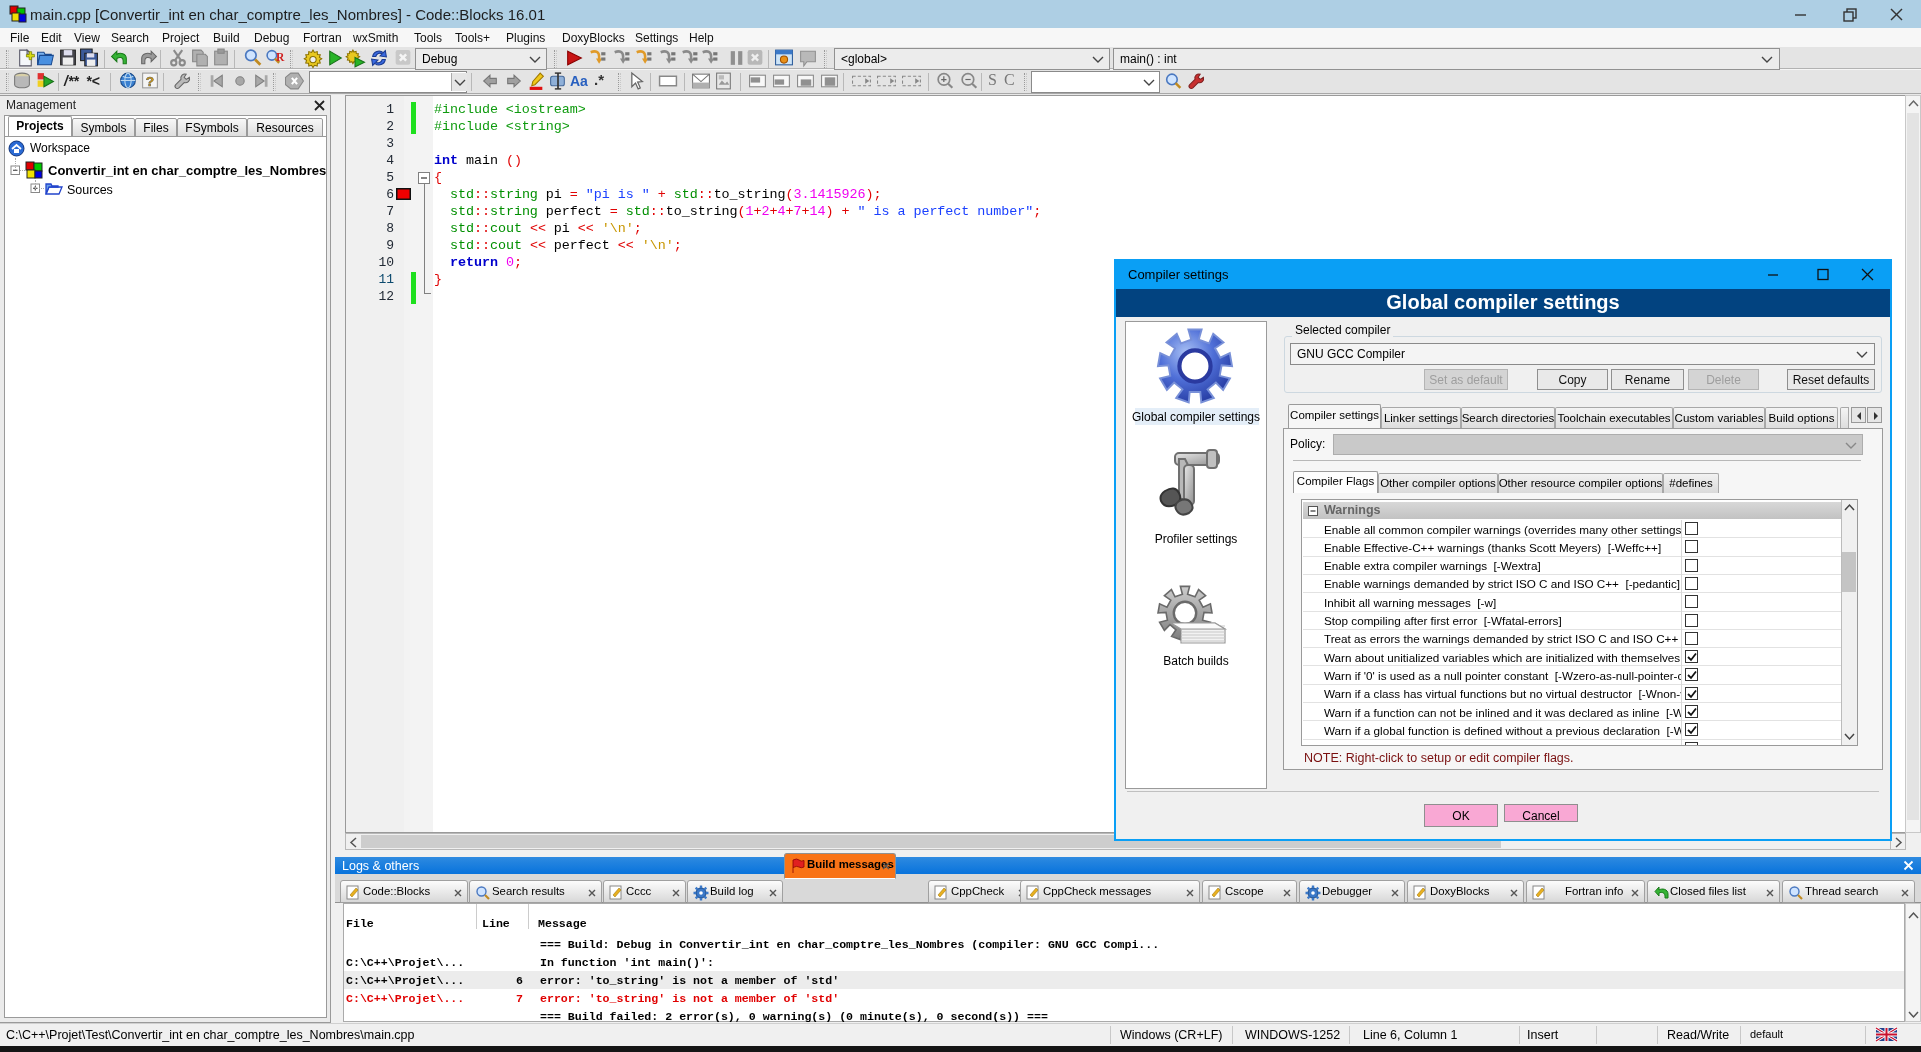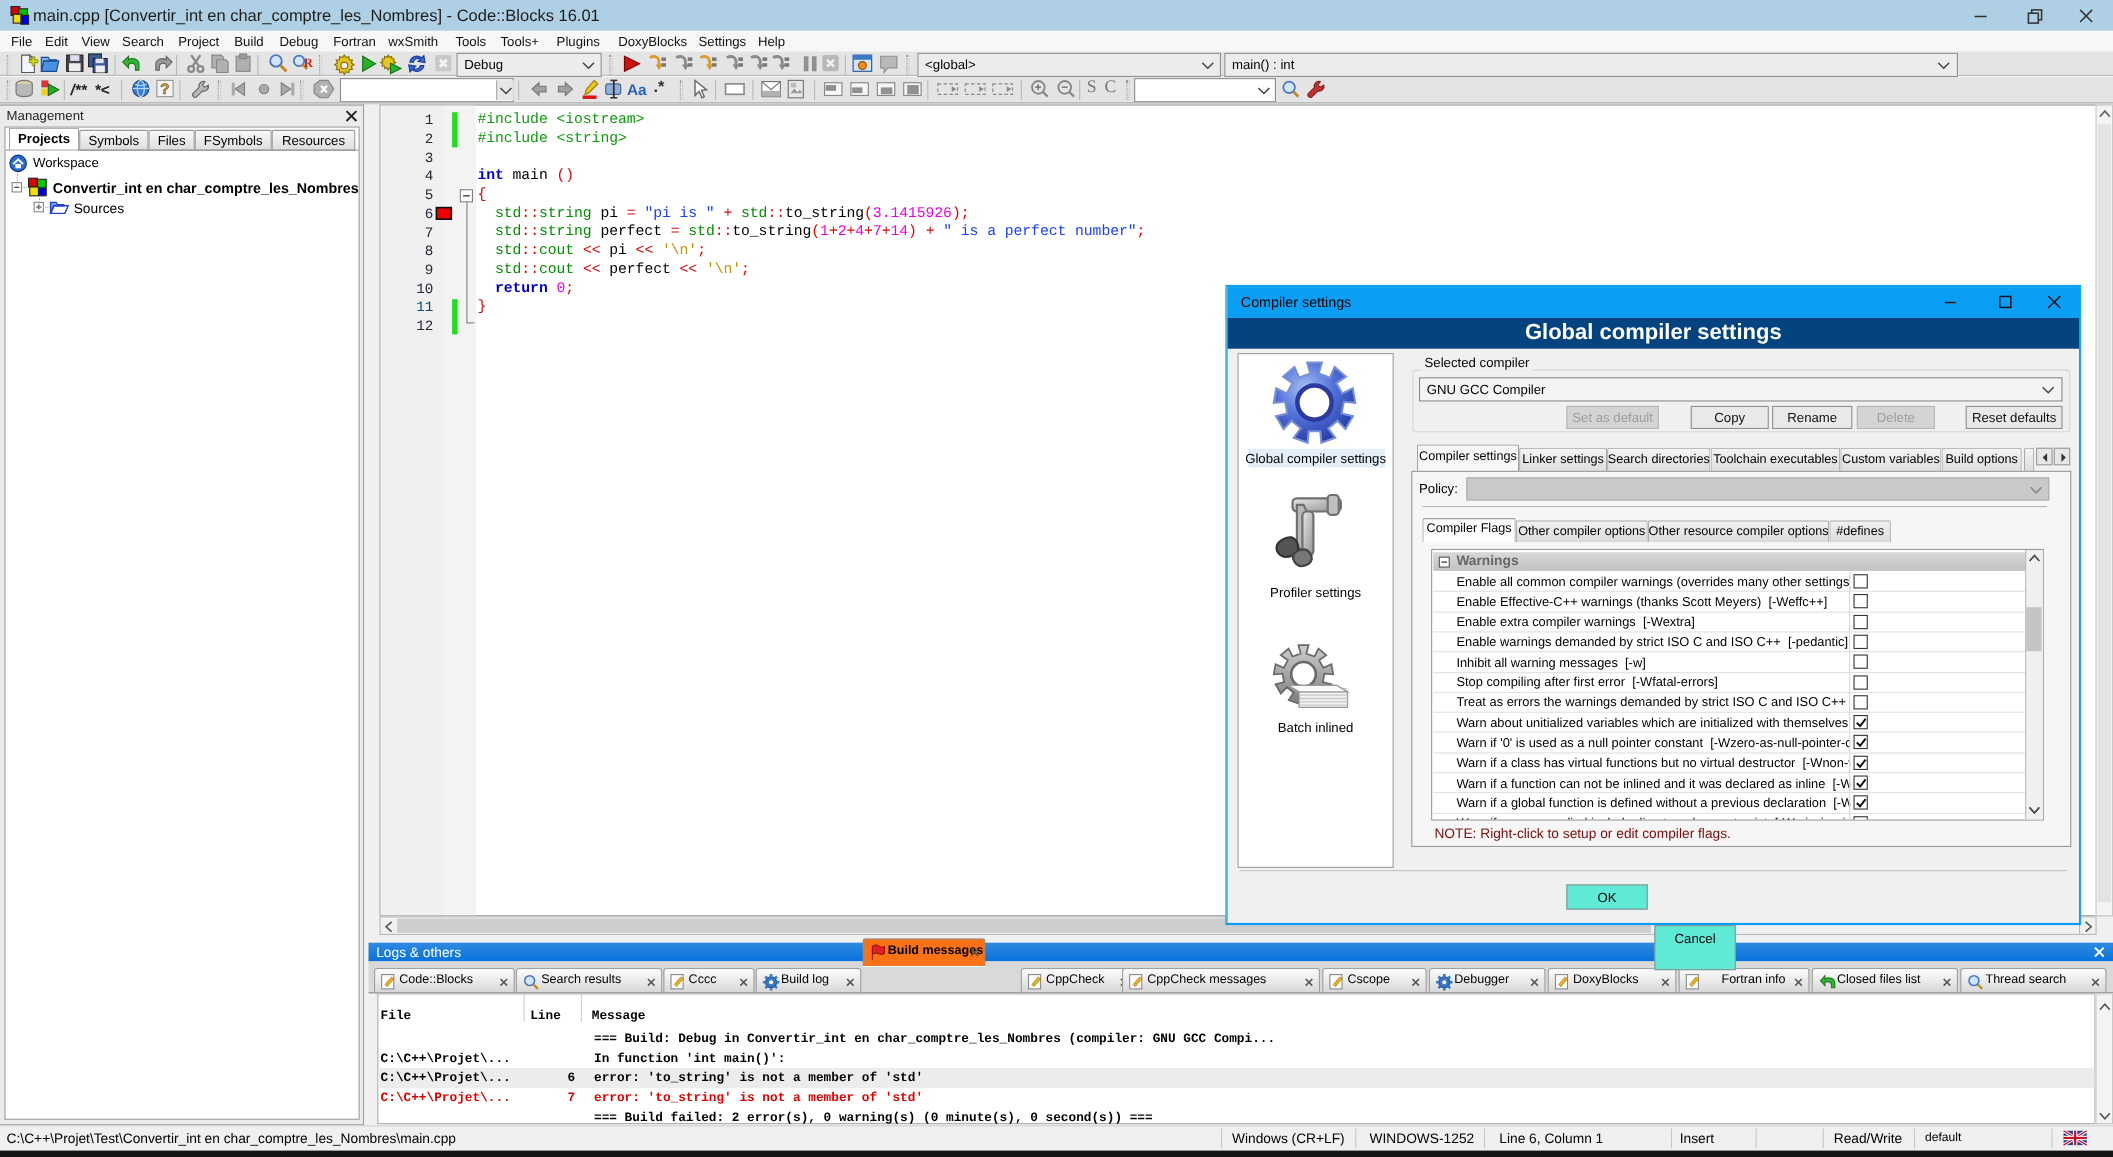--- a/index.html
+++ b/index.html
@@ -1,21 +1,21 @@
 <!DOCTYPE html>
 <html><head><meta charset="utf-8"><style>
 html,body{margin:0;padding:0}
 body{width:1921px;height:1052px;position:relative;overflow:hidden;
  font-family:"Liberation Sans",sans-serif;background:#f0f0f0;font-size:12px;color:#000}
 div{position:absolute;box-sizing:border-box}
 .t{white-space:pre}
 .mono{font-family:"Liberation Mono",monospace}
 .grip{width:3px;border-left:1px dotted #9a9a9a;border-right:1px dotted #c8c8c8}
 .sep{width:1px;background:#b8b8b8}
-.btn{background:#5eead4;border:1px solid #8f8f8f;text-align:right;font-size:12px}
+.btn{background:#f9a8d4;border:1px solid #8f8f8f;text-align:right;font-size:12px}
 svg{position:absolute;overflow:visible}
 </style></head><body>
 
 <div style="left:0px;top:0px;width:1921px;height:28px;background:#aecfe4;"></div>
 <svg style="left:8px;top:5px" width="18" height="18">
 <g stroke="#222" stroke-width="1">
 <rect x="2" y="1" width="8" height="8" fill="#e00000"></rect>
 <rect x="9" y="3" width="8" height="8" fill="#00c000"></rect>
 <rect x="4" y="8" width="8" height="8" fill="#f0e000"></rect>
 <rect x="11" y="9" width="7" height="8" fill="#0000e0"></rect>
@@ -733,21 +733,21 @@
     </defs>
 <path fill="url(#bg2)" stroke="#6a6a6a" stroke-width="0.8" d="M12.7 4.6 L11.7 0.7 L16.3 0.7 L15.3 4.6 L19.0 5.9 L20.8 2.3 L24.3 5.3 L21.1 7.6 L23.0 11.1 L26.7 9.4 L27.5 14.0 L23.5 13.7 L22.8 17.6 L26.7 18.6 L24.3 22.7 L21.5 19.8 L18.5 22.4 L20.8 25.7 L16.3 27.3 L16.0 23.3 L12.0 23.3 L11.7 27.3 L7.3 25.7 L9.5 22.4 L6.5 19.8 L3.7 22.7 L1.3 18.6 L5.2 17.6 L4.5 13.7 L0.5 14.0 L1.3 9.4 L5.0 11.1 L6.9 7.6 L3.7 5.3 L7.2 2.3 L9.0 5.9 Z"></path>
 <circle cx="14" cy="14" r="5.6" fill="#fff"></circle>
 <circle cx="14" cy="14" r="5.6" fill="none" stroke="#6a6a6a" stroke-width="1.2"></circle>
 <g stroke="#9a9a9a" stroke-width="0.6">
 <path d="M12 19 l17 0 5 3 0 7 -22 0z" fill="#f2f2f2"></path>
 <path d="M12 20.5 l22 0 M12 22 l22 0 M12 23.5 l22 0 M12 25 l22 0 M12 26.5 l22 0 M12 28 l22 0" stroke="#c8c8c8" fill="none"></path>
 <path d="M29 19 l5 3 -22 0 -5 -3z" fill="#fbfbfb"></path>
 </g>
   </svg>
-<div class="t" style="left:1196px;top:654px;font-size:12px;transform:translateX(-50%)">Batch inlined</div>
+<div class="t" style="left:1196px;top:654px;font-size:12px;transform:translateX(-50%)">Batch builds</div>
 <div style="left:1284px;top:336px;width:598px;height:57px;border:1px solid #cdd8e0;border-radius:3px;"></div>
 <div class="t" style="left:1292px;top:323px;font-size:12px;background:#f0f0f0;padding:0 3px">Selected compiler</div>
 <div style="left:1290px;top:343px;width:585px;height:22px;background:#f4f4f4;border:1px solid #8a8a8a;">
     <div class="t" style="left:6px;top:3px;font-size:12px">GNU GCC Compiler</div>
     <svg style="left:566px;top:8px" width="10" height="6">
       <path d="M0 0 L5 5 L10 0" fill="none" stroke="#444" stroke-width="1.4"></path>
     </svg>
   </div>
 <div style="left:1424px;top:369px;width:84px;height:21px;background:#d4d4d4;border:1px solid #b4b4b4;">
     <div class="t" style="left:50%;top:3px;transform:translateX(-50%);color:#9e9e9e">Set as default</div>
@@ -890,14 +890,14 @@
   </svg>
 <svg style="left:1845px;top:733px" width="9" height="8">
     <path d="M0 1 L4.5 6 L9 1" fill="none" stroke="#444" stroke-width="1.5"></path>
   </svg>
 <div style="left:1842px;top:552px;width:14px;height:40px;background:#c4c4c4;"></div>
 <div class="t" style="left:1304px;top:751px;font-size:12.5px;color:#7a1010">NOTE: Right-click to setup or edit compiler flags.</div>
 <div style="left:1127px;top:791px;width:752px;height:1px;background:#c0c0c0;"></div>
 <div class="btn" style="left:1424px;top:804px;width:74px;height:23px;">
     <div class="t" style="left:50%;top:4px;transform:translateX(-50%)">OK</div>
   </div>
-<div class="btn" style="left:1504px;top:804px;width:74px;height:41px;margin-top:37px;">
+<div class="btn" style="left:1504px;top:804px;width:74px;height:18px;">
     <div class="t" style="left:50%;top:4px;transform:translateX(-50%)">Cancel</div>
   </div>
 </body></html>

